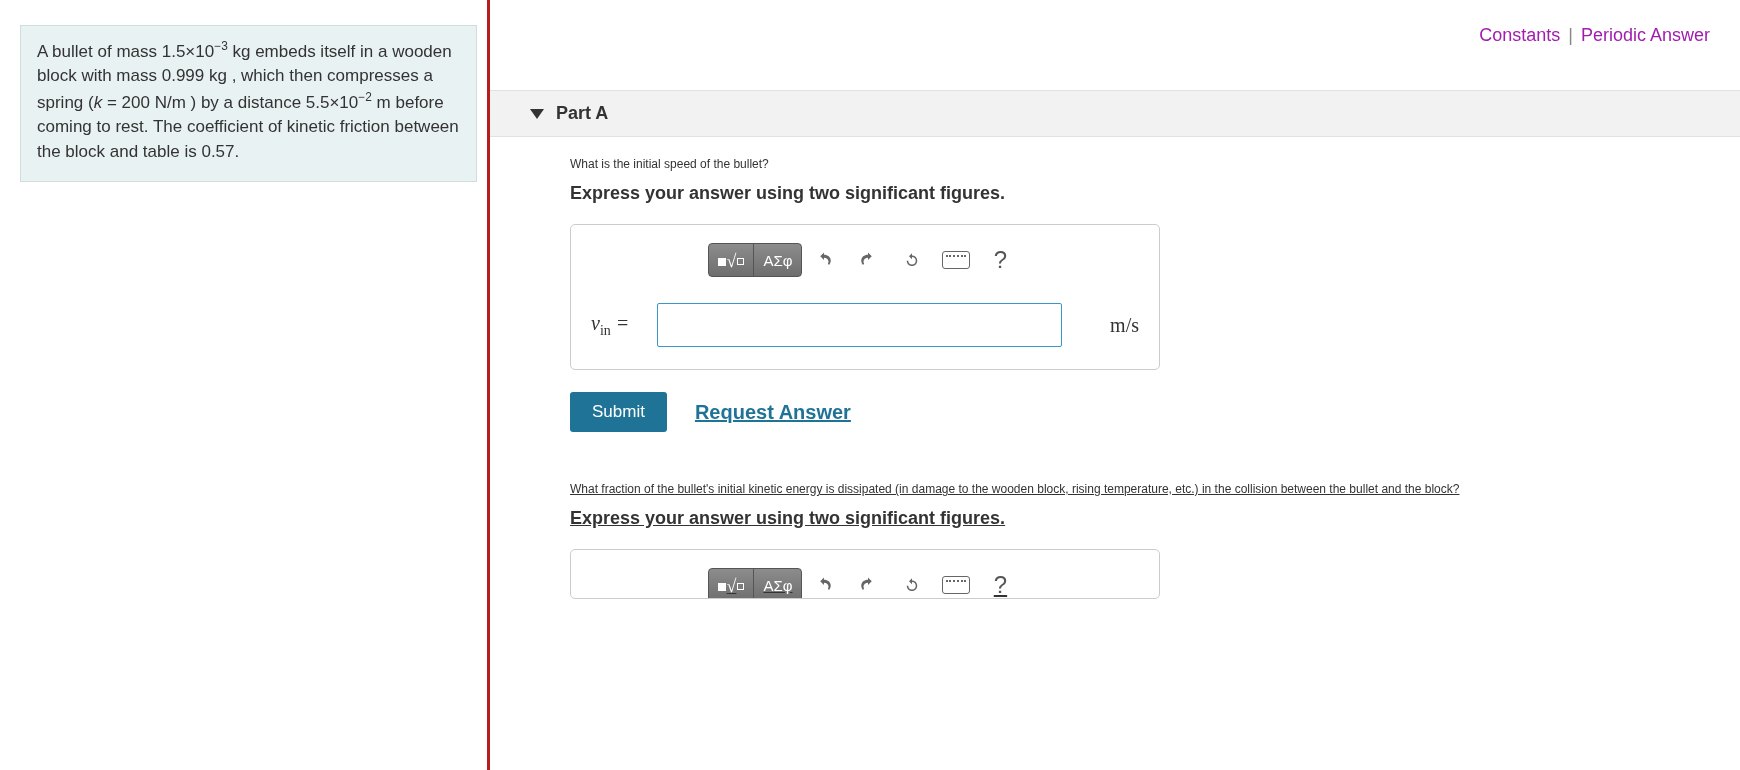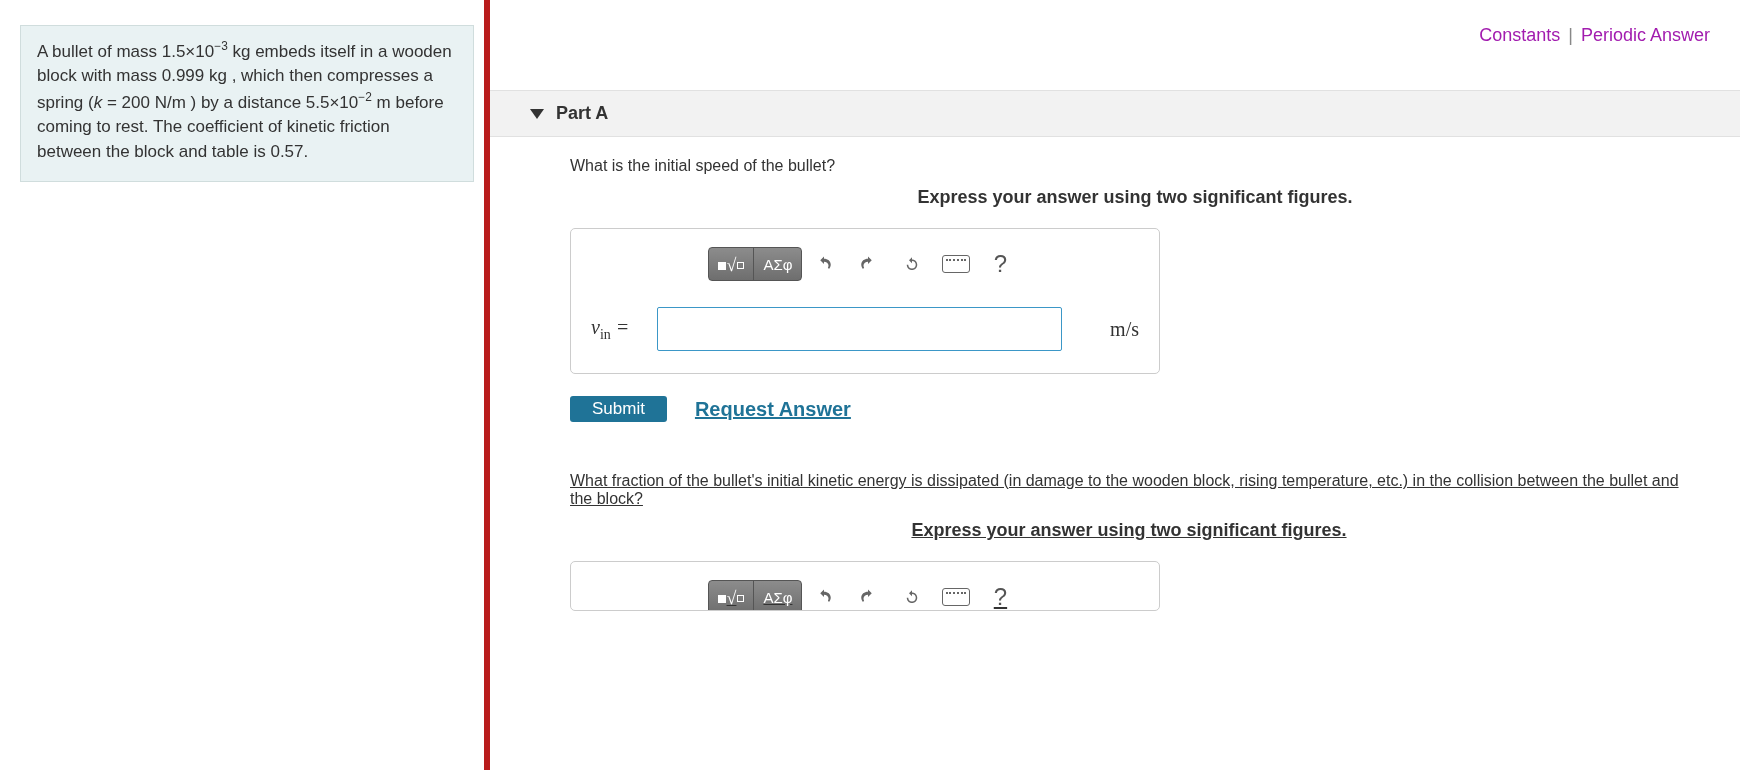--- a/index.html
+++ b/index.html
@@ -9,21 +9,21 @@
     color: #333;
     background: #fff;
     width: 1740px;
     height: 770px;
     overflow: hidden;
     display: flex;
   }
   .left-col {
     width: 490px;
     padding: 25px 10px 10px 20px;
-    border-right: 6px solid #b91c1c;
+    border-right: 3px solid #b91c1c;
     flex: none;
   }
   .problem-box {
     background: #e9f2f3;
     border: 1px solid #d0dddd;
     padding: 12px 16px 16px 16px;
     color: #333;
     line-height: 1.45;
   }
   .problem-box sup { font-size: 0.7em; }
@@ -53,22 +53,22 @@
     gap: 12px;
   }
   .triangle-down {
     width: 0; height: 0;
     border-left: 7px solid transparent;
     border-right: 7px solid transparent;
     border-top: 10px solid #333;
   }
   .part-title { font-weight: bold; font-size: 18px; }
   .part-body { padding: 20px 40px 30px 80px; }
-  .question-text { margin-bottom: 12px; font-size: 16px; }
-  .instruct { font-weight: bold; font-size: 18px; margin-bottom: 20px; text-align: center; }
+  .question-text { margin-bottom: 12px; font-size: 12px; }
+  .instruct { font-weight: bold; font-size: 18px; margin-bottom: 20px; }
 
   .answer-box {
     border: 1px solid #ccc;
     border-radius: 5px;
     width: 590px;
     padding: 18px 20px 22px 20px;
     position: relative;
   }
 
   .toolbar {
@@ -140,21 +140,21 @@
     outline: none;
   }
   .units { font-family: 'Times New Roman', serif; font-size: 20px; margin-left: 20px; text-align: right; }
 
   .action-row { display: flex; align-items: center; gap: 28px; margin-top: 22px; }
   .submit-btn {
     background: #1f7397;
     color: #fff;
     border: none;
     border-radius: 3px;
-    padding: 3px 22px;
+    padding: 10px 22px;
     font-size: 17px;
     cursor: pointer;
     text-align: right;
   }
   .req-answer { color: #1f7397; font-weight: bold; text-decoration: underline; cursor: pointer; font-size: 20px; }
 
   .partB-header { margin-top: 30px; }
   .partB-body { padding: 20px 52px 0 80px; text-decoration: underline; }
 
   .answer-box.cut { overflow: hidden; height: 50px; }

